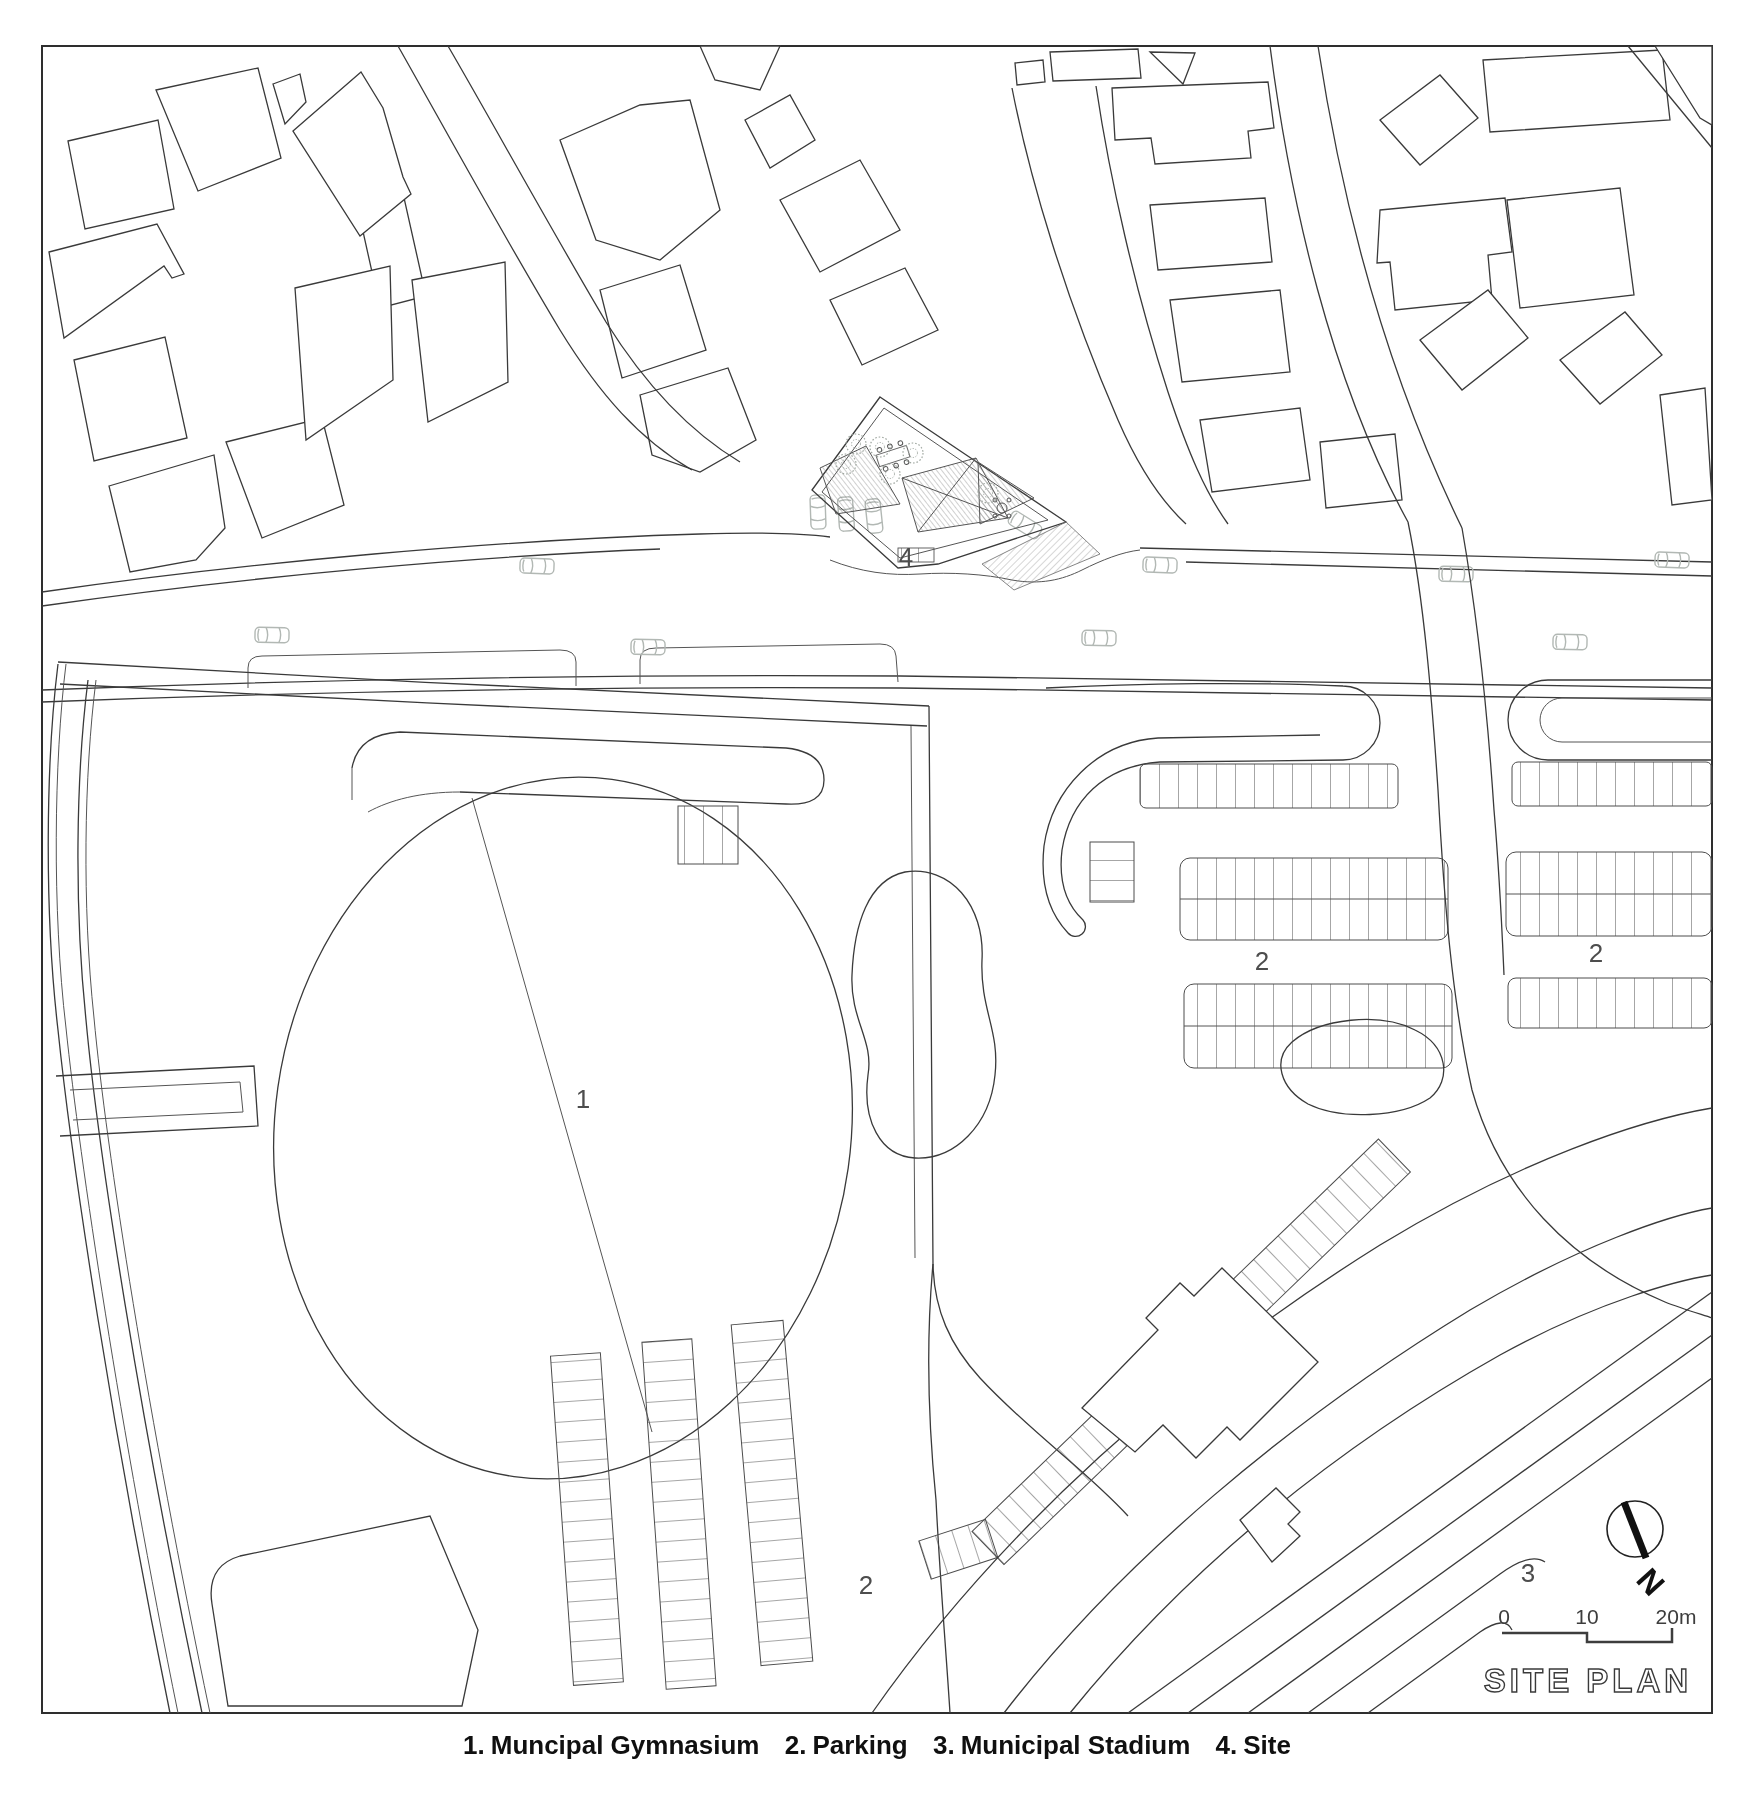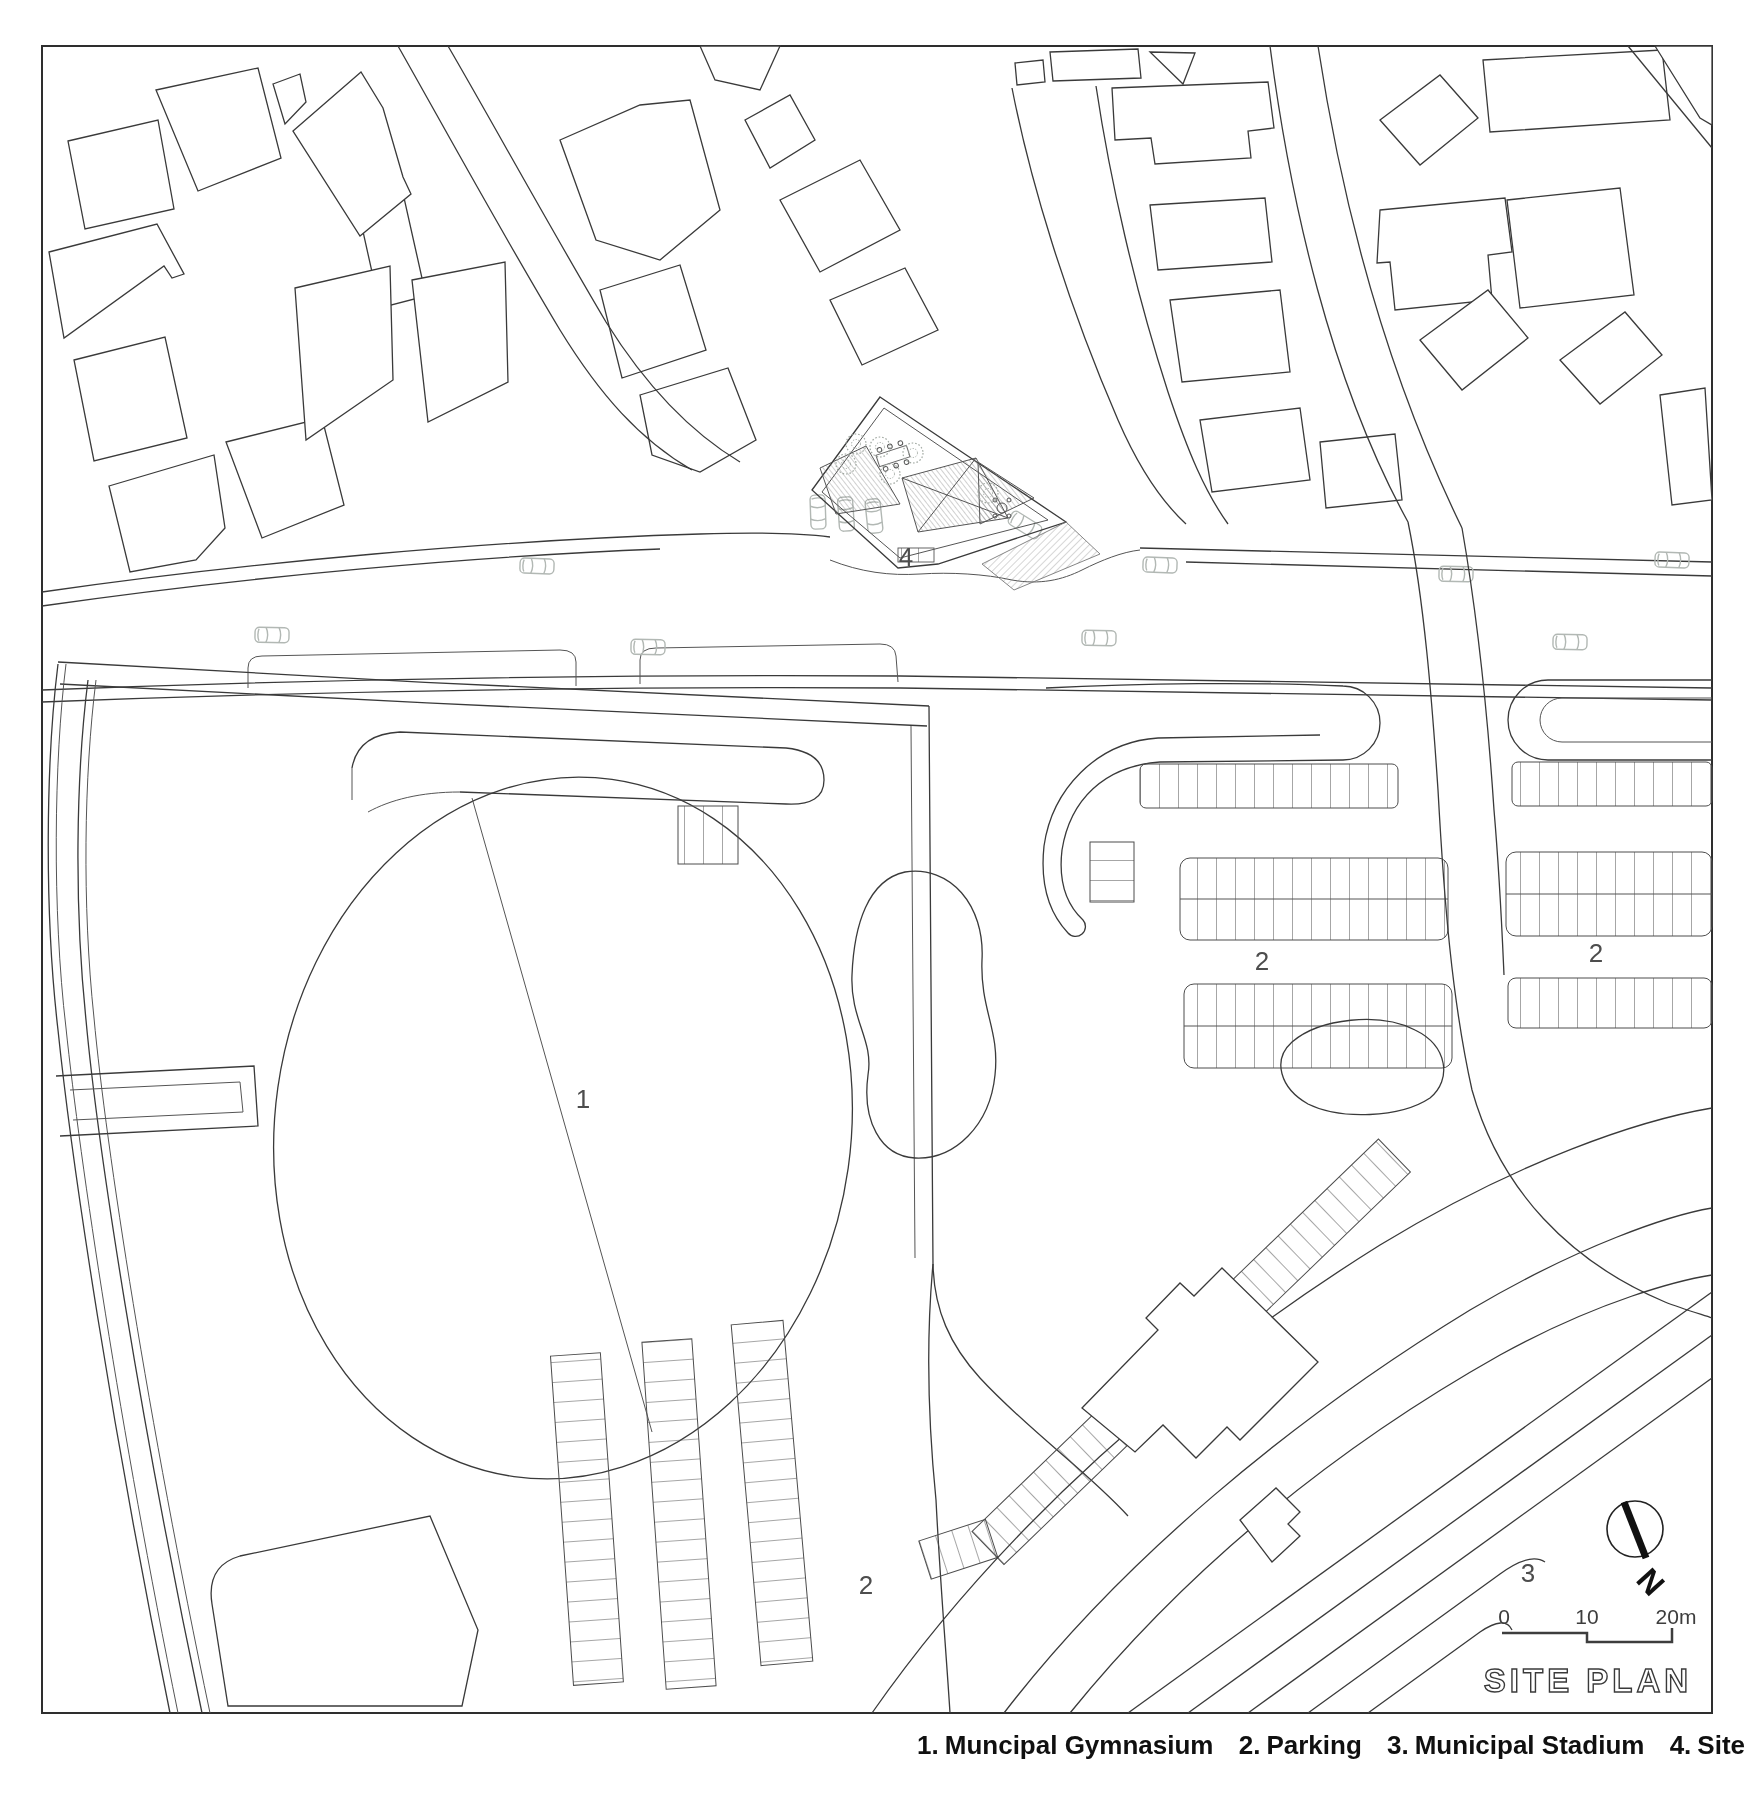--- a/index.html
+++ b/index.html
@@ -8,21 +8,21 @@
   #plan-svg{position:absolute;left:0;top:0;}
   .bld{fill:#ffffff;stroke:#3a3a3a;stroke-width:1.3;}
   .ln{fill:none;stroke:#3a3a3a;stroke-width:1.3;}
   .ln2{fill:none;stroke:#555555;stroke-width:1;}
   .caricon{fill:none;stroke:#b2b8b4;stroke-width:1.4;}
   .lbl{font-family:"Liberation Sans", sans-serif;font-size:26px;fill:#4d4d4d;}
   .scl{font-family:"Liberation Sans", sans-serif;font-size:21px;fill:#3d3d3d;}
   .siteplan-t{font-family:"Liberation Sans", sans-serif;font-size:33px;font-weight:bold;
       letter-spacing:4px;fill:#ffffff;stroke:#3a3a3a;stroke-width:1.4px;}
   .north-n{font-family:"Liberation Sans", sans-serif;font-size:32px;font-weight:bold;fill:#111;}
-  #legend{position:absolute;left:0;top:1730px;width:1754px;text-align:right;
+  #legend{position:absolute;left:0;top:1730px;width:1754px;text-align:center;
       font-family:"Liberation Sans", sans-serif;font-weight:bold;font-size:26px;color:#101010;}
   #legend .item{margin:0 9px;}
   #legend .num{margin-right:6px;}
 </style>
 </head>
 <body>
 
 <div id="page">
 
 <svg id="plan-svg" width="1754" height="1799" viewBox="0 0 1754 1799">

